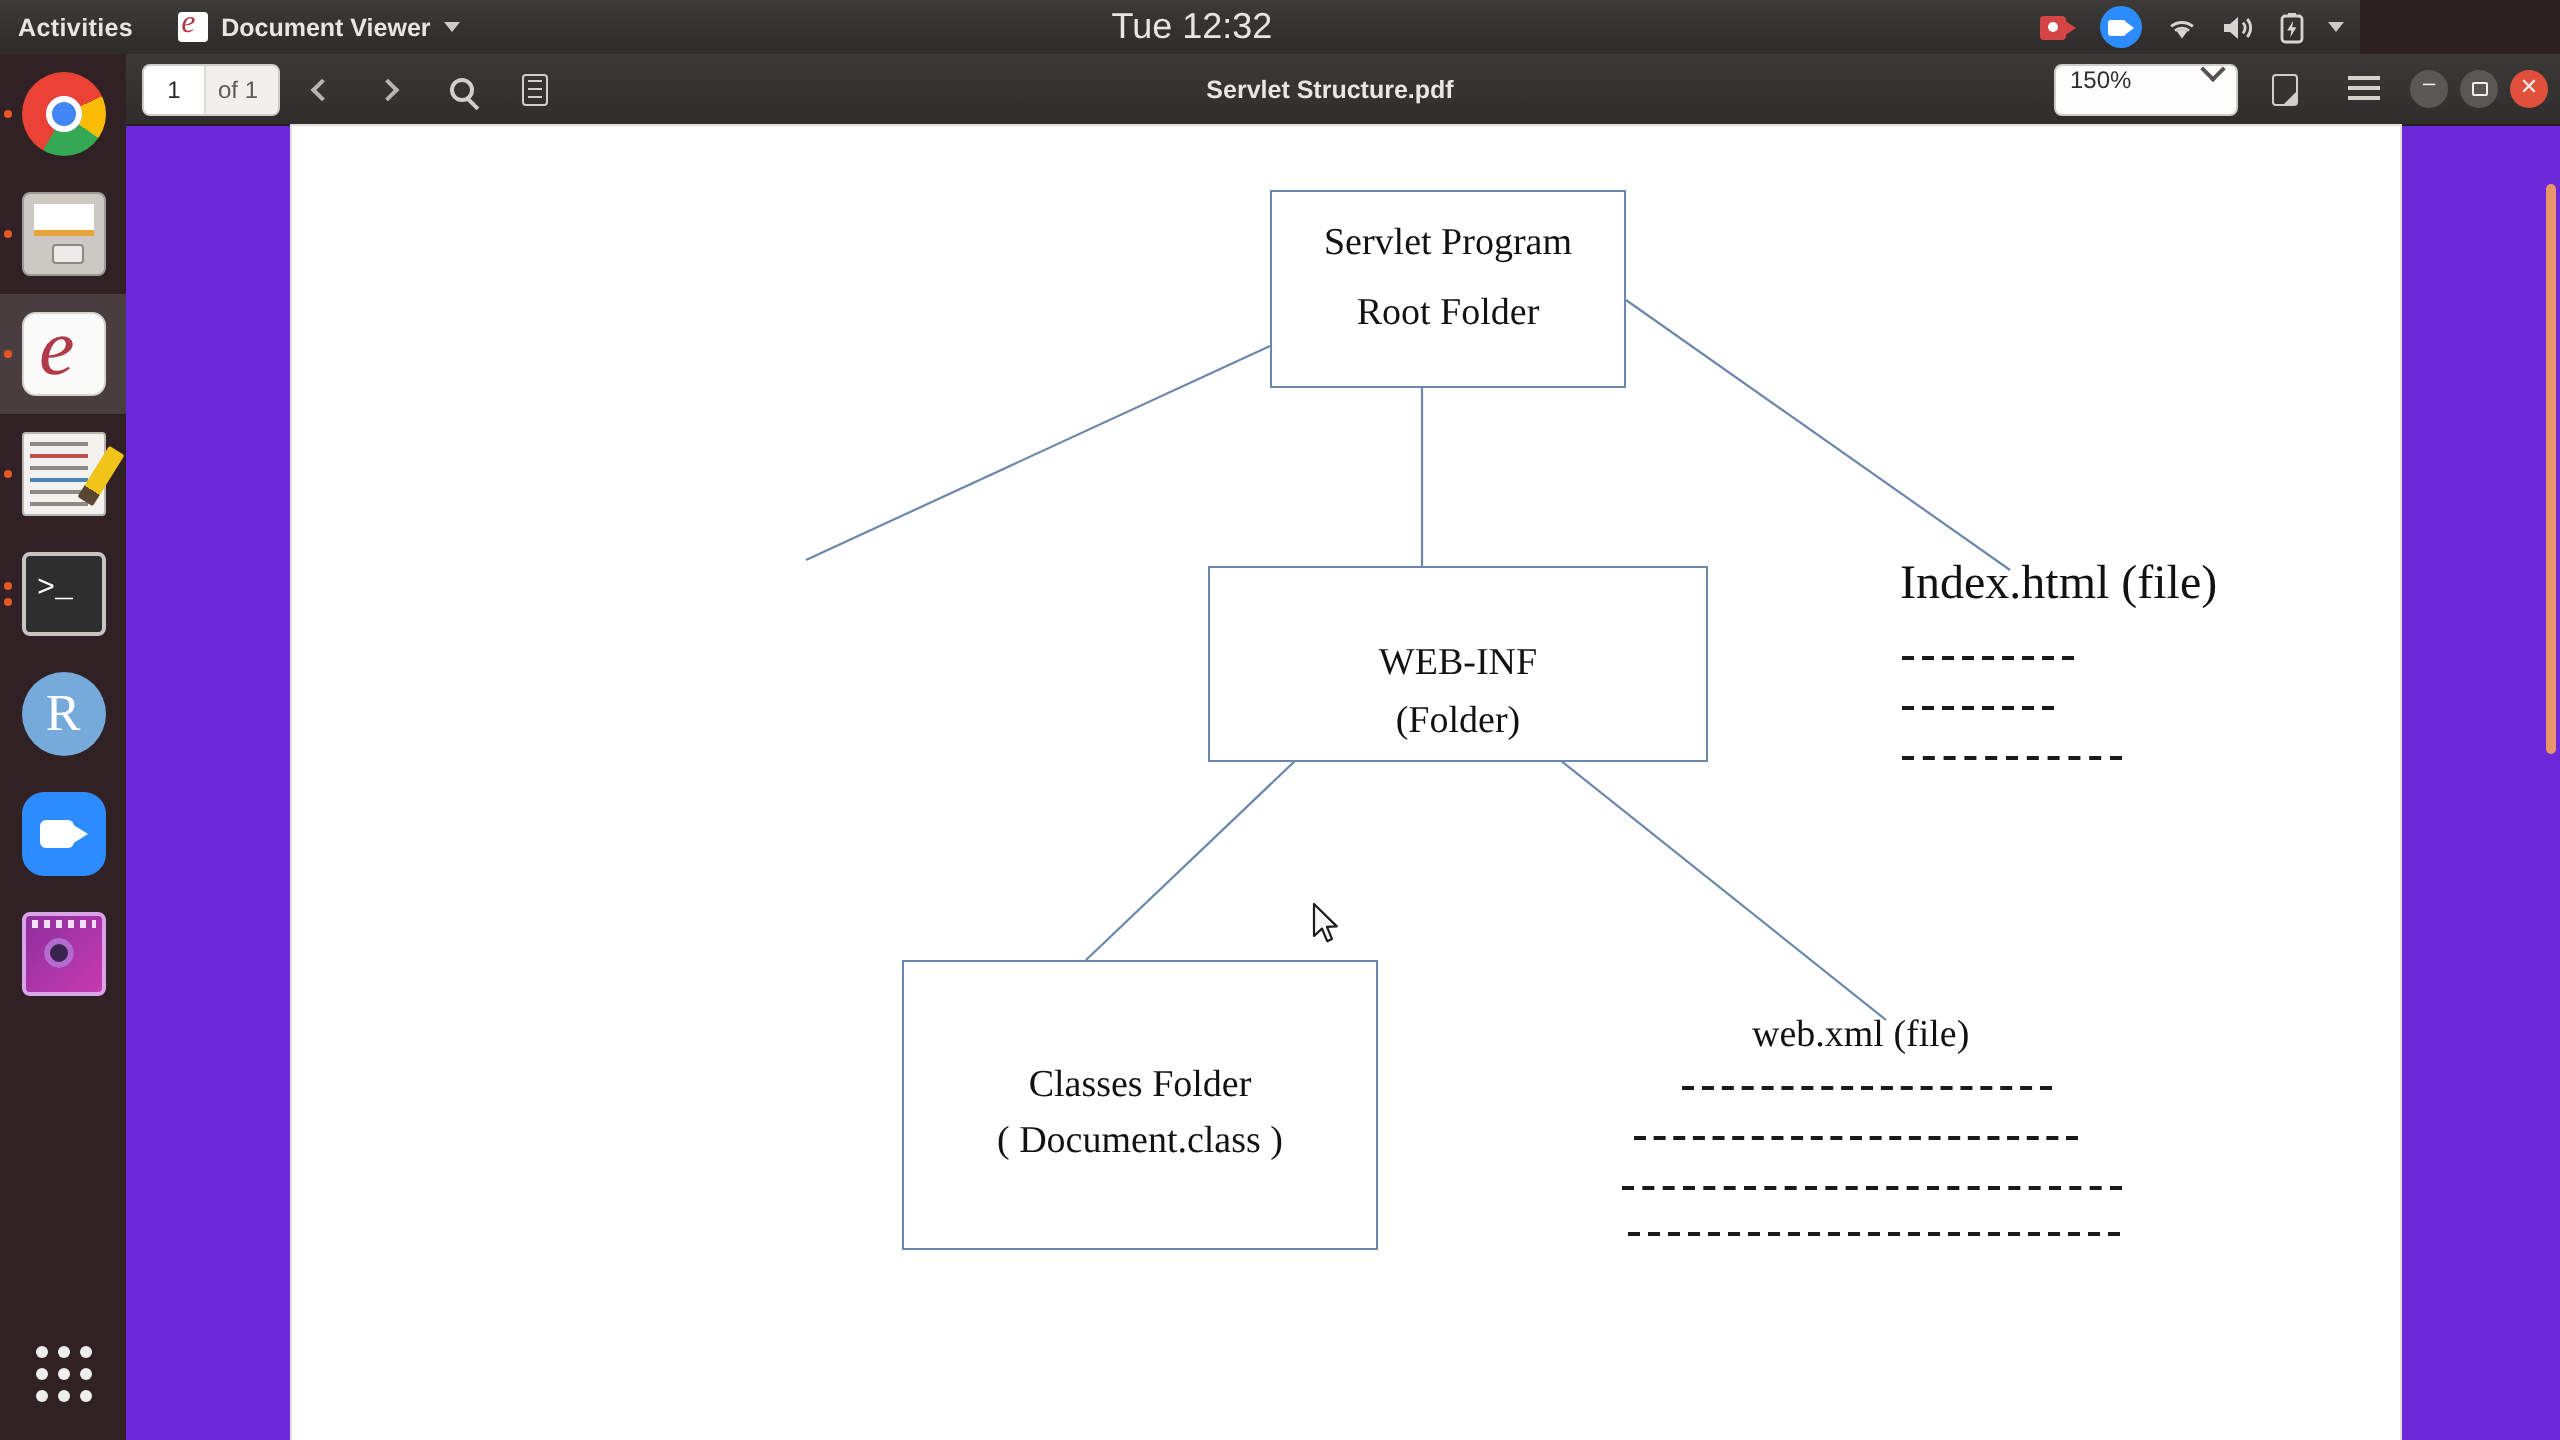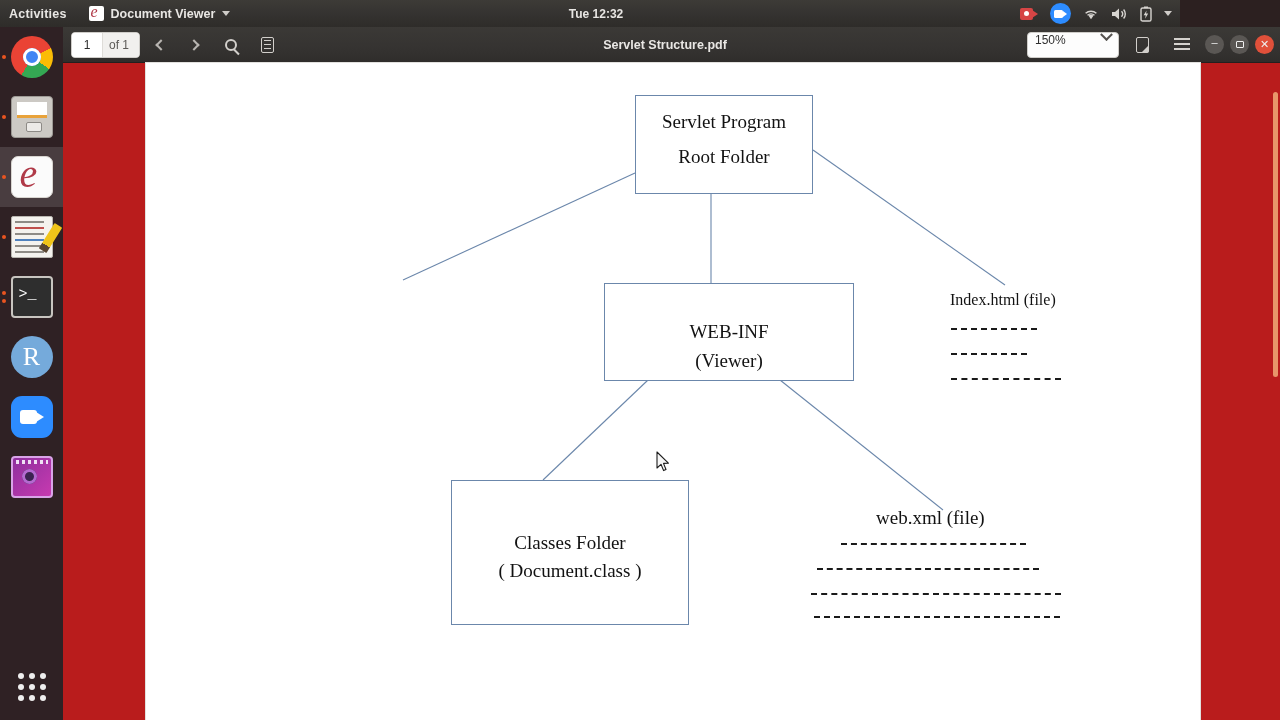--- a/index.html
+++ b/index.html
@@ -28,21 +28,21 @@
     content: "e"; position: absolute; left: 2px; top: -3px;
     font-family: "Liberation Serif", serif; font-style: italic;
     font-size: 16px; color: #b03a48; font-weight: normal;
   }
   .caret-down {
     width: 0; height: 0; border-left: 4px solid transparent;
     border-right: 4px solid transparent; border-top: 5px solid #cfccc8;
   }
   #clock {
     position: absolute; left: 12px; right: 0; text-align: center;
-    font-size: 12px; font-weight: bold; color: #e8e6e3;
+    font-size: 18px; font-weight: normal; color: #e8e6e3;
   }
   #tray {
     position: absolute; right: 8px; top: 0; height: 27px;
     display: flex; align-items: center; gap: 12px;
   }
   .tray-ico { display: flex; align-items: center; justify-content: center; }
 
   
   .rec-cam { position: relative; width: 18px; height: 12px; }
   .rec-cam .body { position: absolute; left:0; top:0; width: 13px; height: 12px;
@@ -170,21 +170,21 @@
   .burger::before { content:""; position:absolute; left:0; top:0; width:16px; height:2px;
     background:#d5d2ce; box-shadow:0 5px 0 #d5d2ce, 0 10px 0 #d5d2ce; }
   .wb { width:19px; height:19px; border-radius:50%; display:flex; align-items:center;
     justify-content:center; }
   .wb-min { background:#5a5754; } .wb-max { background:#5a5754; } .wb-close { background:#e0503a; }
   .wb .glyph { font-size:11px; color:#efefef; line-height:1; }
   .wb-min .glyph { margin-top:-5px; }
   .wb-max .glyph { width:8px; height:7px; border:1.6px solid #efefef; border-radius:1px; }
 
   
-  #docarea { position:absolute; left:63px; top:63px; width:1217px; height:657px; background:#b91c1c; }
+  #docarea { position:absolute; left:63px; top:63px; width:1217px; height:657px; background:#6d28d9; }
   #page { position:absolute; left:83px; top:0px; width:1054px; height:657px; background:#fff;
     box-shadow: 0 0 0 1px #e2e1de; }
   #pagecanvas { position:absolute; left:0; top:0; width:1054px; height:657px; }
 
   .dbox { position:absolute; border:1px solid #6b87ab; background:#fff;
     font-family:"Liberation Serif", serif; color:#121212; text-align:center; }
   .dbox span { display:block; }
 
   .dlabel { position:absolute; font-family:"Liberation Serif", serif; color:#121212;
     white-space:nowrap; }
@@ -349,29 +349,29 @@
         </svg>
 
         <div class="dbox" style="left:489px; top:32px; width:178px; height:99px; padding-top:13px; font-size:19px; line-height:1.35;">
           <span>Servlet Program</span>
           <span style="margin-top:9px;">Root Folder</span>
         </div>
 
 
         <div class="dbox" style="left:458px; top:220px; width:250px; height:98px; padding-top:33px; font-size:19px; line-height:1.55;">
           <span>WEB-INF</span>
-          <span>(Viewer)</span>
+          <span>(Folder)</span>
         </div>
 
         <div class="dbox" style="left:305px; top:417px; width:238px; height:145px; padding-top:48px; font-size:19px; line-height:1.45;">
           <span>Classes Folder</span>
           <span>( Document.class  )</span>
         </div>
 
-        <div class="dlabel" style="left:804px; top:228px; font-size:16px;">
+        <div class="dlabel" style="left:804px; top:216px; font-size:24px;">
           <span>Index.html  (file)</span>
         </div>
         <div class="dashline" style="left:805px; top:265px; width:86px;"></div>
         <div class="dashline" style="left:805px; top:290px; width:76px;"></div>
         <div class="dashline" style="left:805px; top:315px; width:110px;"></div>
 
         <div class="dlabel" style="left:730px; top:444px; font-size:19px;">
           <span>web.xml (file)</span>
         </div>
         <div class="dashline" style="left:695px; top:480px; width:185px;"></div>

